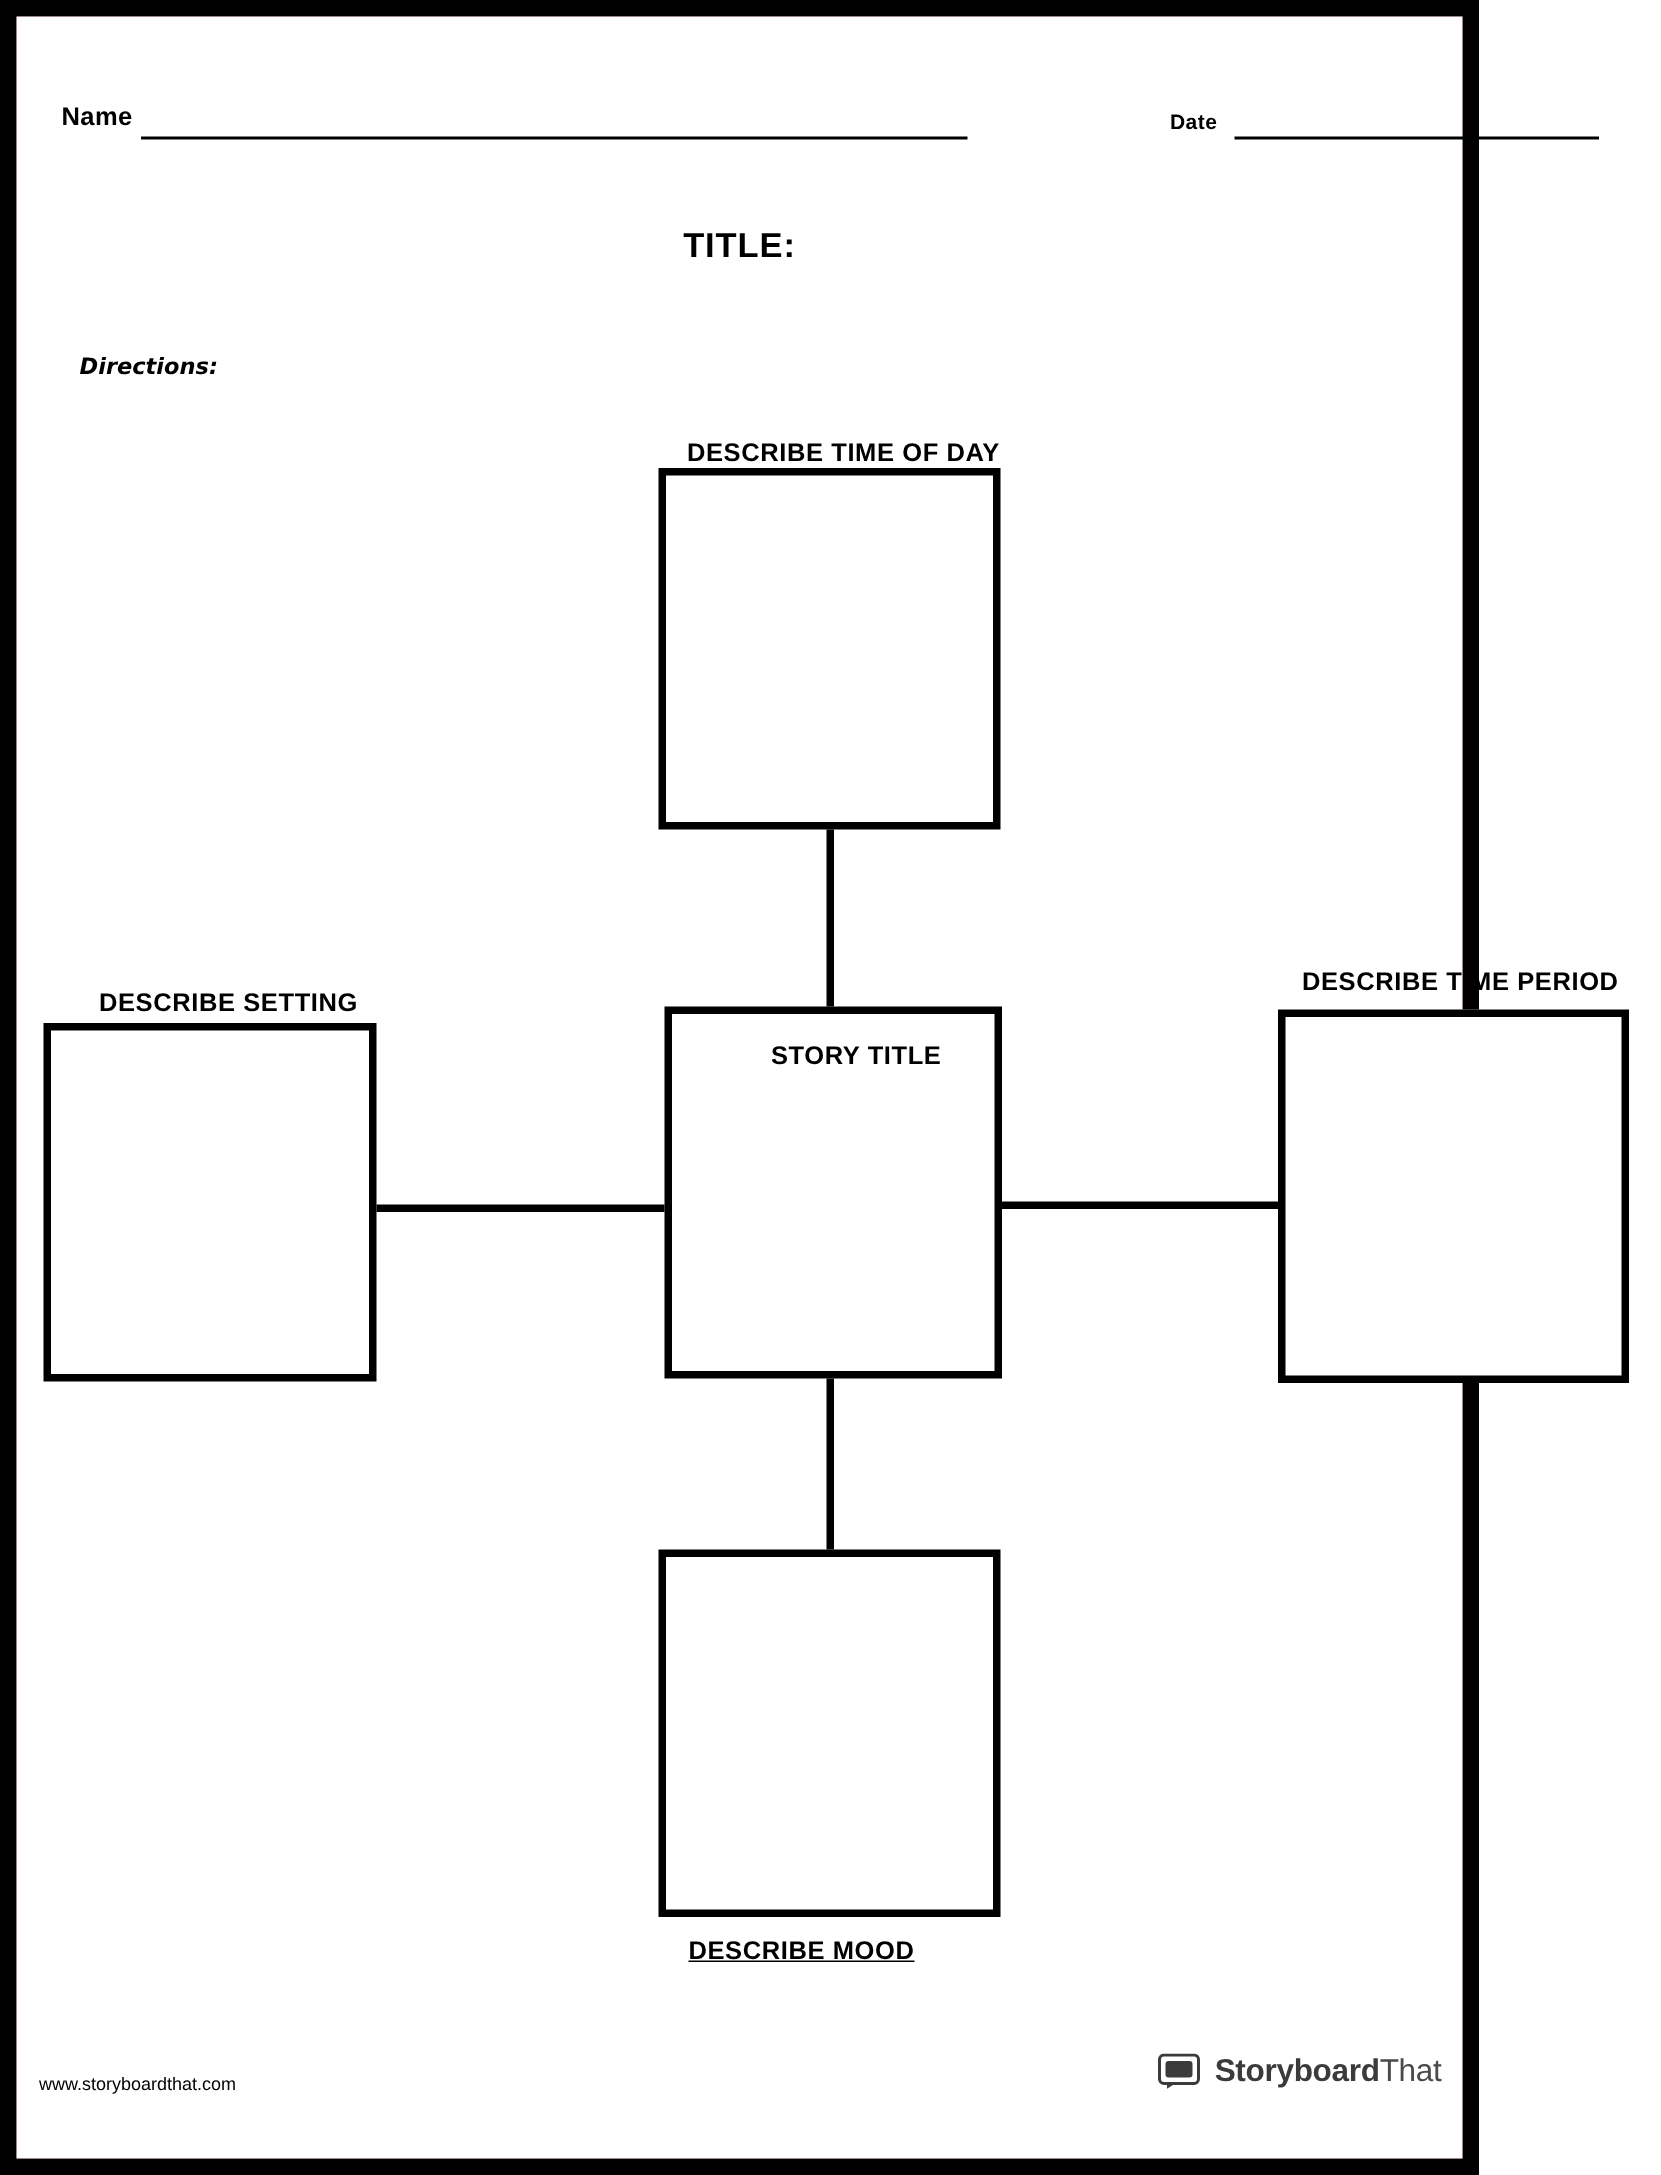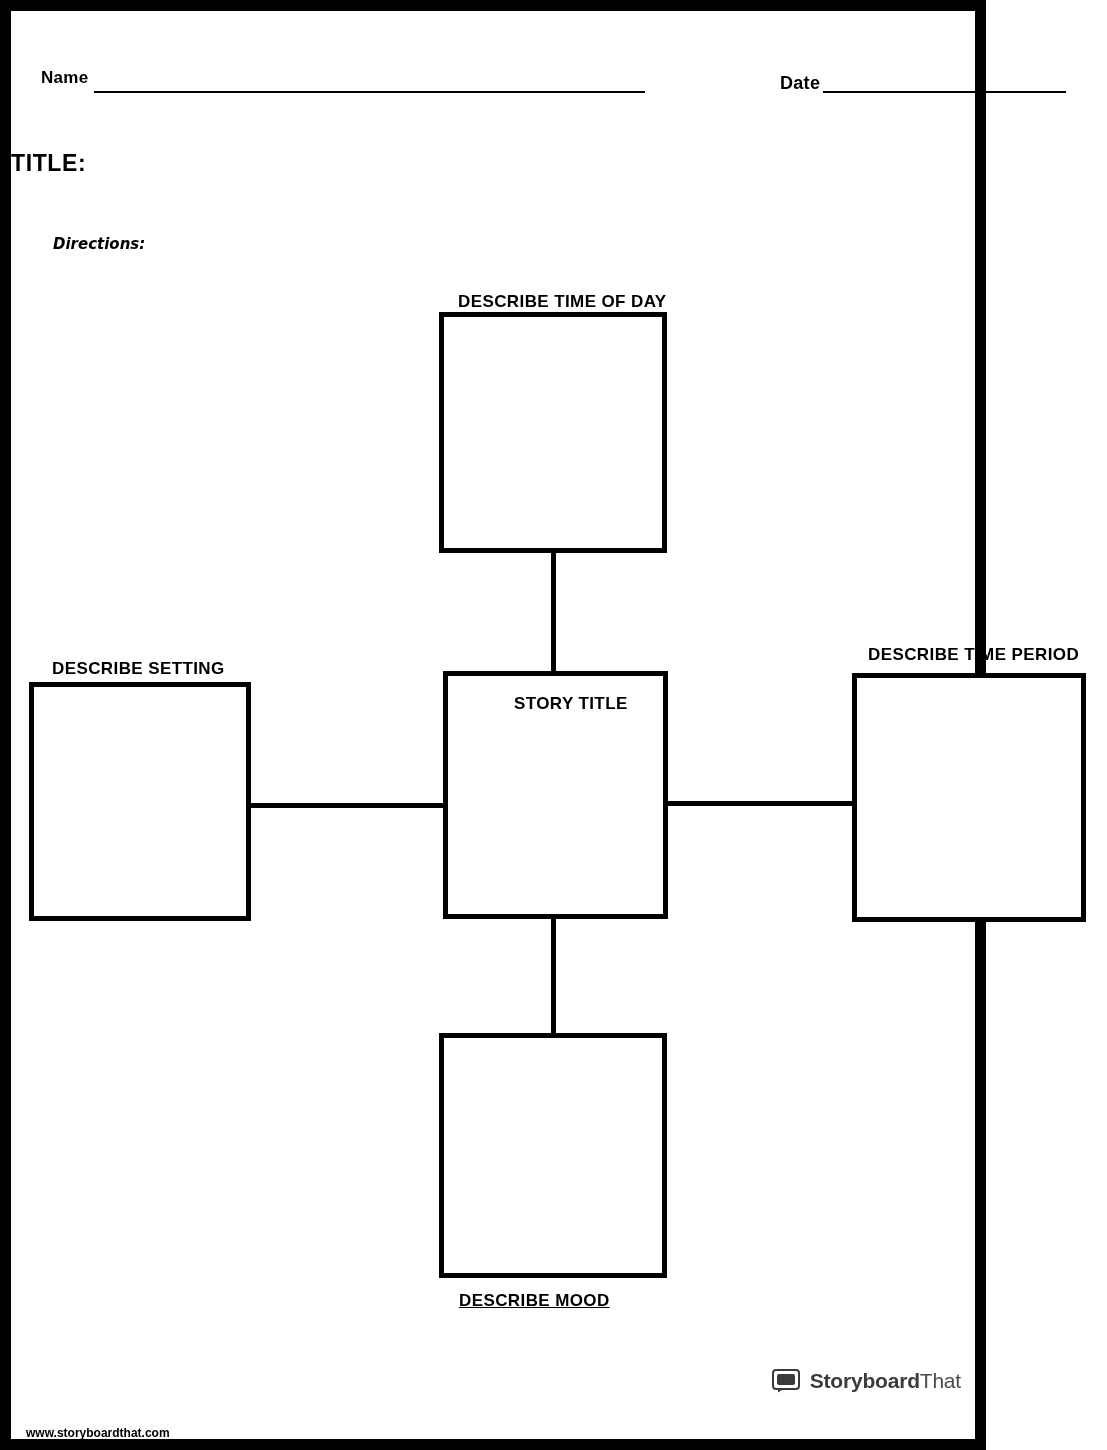--- a/index.html
+++ b/index.html
@@ -43,39 +43,39 @@
     left: 83px;
     top: 80px;
     width: 551px;
     height: 0;
     border-bottom: 2px solid #000;
   }
   .date-label {
     position: absolute;
     left: 769px;
     top: 62px;
-    font-size: 18px;
+    font-size: 14px;
     font-weight: bold;
     letter-spacing: 0.3px;
   }
   .date-line {
     position: absolute;
     left: 812px;
     top: 80px;
     width: 243px;
     height: 0;
     border-bottom: 2px solid #000;
   }
 
   .title {
     position: absolute;
     left: 0;
     right: 0;
     top: 139px;
-    text-align: left;
+    text-align: center;
     font-size: 23px;
     font-weight: bold;
     letter-spacing: 0.6px;
   }
 
   .directions {
     position: absolute;
     left: 22px;
     top: 224px;
     font-size: 15px;
@@ -109,44 +109,44 @@
 
   
   .label-top   { left: 447px; top: 281px; text-align: center; }
   .box-top     { left: 428px; top: 301px; width: 228px; height: 241px; }
 
   
   .box-center  { left: 432px; top: 660px; width: 225px; height: 248px; }
   .label-center{ left: 503px; top: 683px; }
 
   
-  .label-left  { left: 41px; top: 648px; }
+  .label-left  { left: 55px; top: 648px; }
   .box-left    { left: 18px; top: 671px; width: 222px; height: 239px; }
 
   
   .label-right { left: 857px; top: 634px; text-align: right; }
   .box-right   { left: 841px; top: 662px; width: 234px; height: 249px; }
 
   
   .box-bottom  { left: 428px; top: 1022px; width: 228px; height: 245px; }
   .label-bottom{ left: 448px; top: 1280px; text-decoration: underline; }
 
   
   .conn-top    { left: 540px; top: 540px; width: 5px; height: 124px; }
   .conn-bottom { left: 540px; top: 904px; width: 5px; height: 122px; }
   .conn-left   { left: 238px; top: 792px; width: 198px; height: 5px; }
   .conn-right  { left: 653px; top: 790px; width: 192px; height: 5px; }
 
   
   .footer-url {
     position: absolute;
     left: 15px;
-    top: 1415px;
+    top: 1371px;
     font-size: 12px;
-    font-weight: bold;
+    font-weight: normal;
   }
   .brand {
     position: absolute;
     right: 14px;
     top: 1358px;
     display: flex;
     align-items: flex-start;
     gap: 8px;
   }
   .brand-icon {

